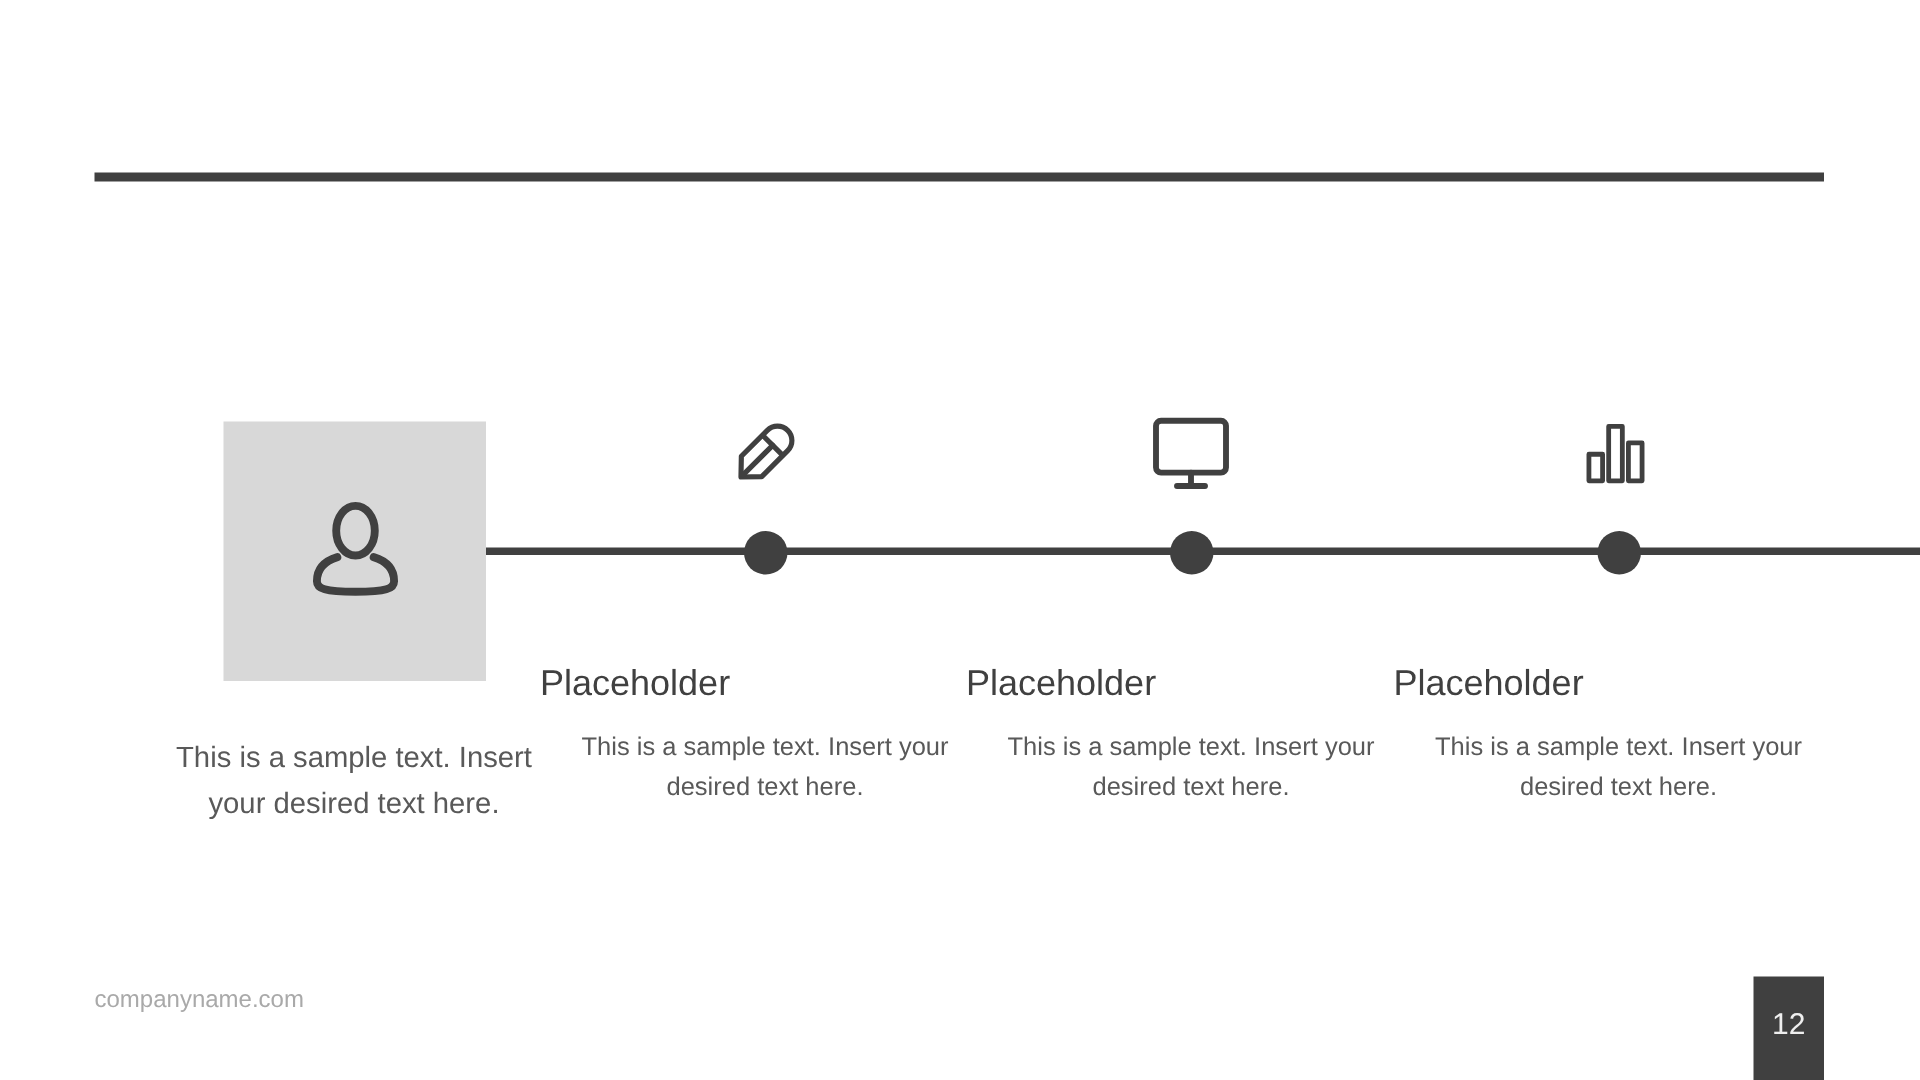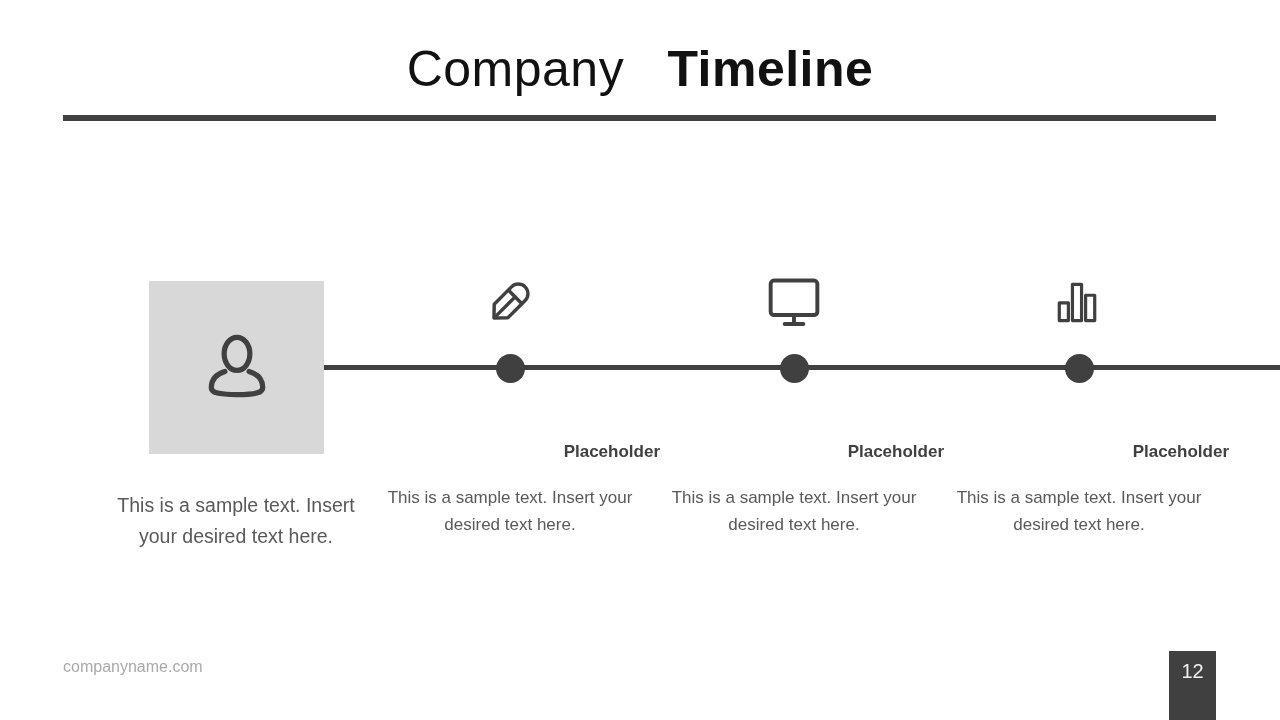--- a/index.html
+++ b/index.html
@@ -44,22 +44,22 @@
   .dot{
     position:absolute;top:354px;width:29px;height:29px;border-radius:50%;
     background:#404040;
   }
   .dot-col2{left:496px;}
   .dot-col3{left:780px;}
   .dot-col4{left:1065px;}
   
   .heading{
     position:absolute;top:442px;width:300px;
-    text-align:right;
-    font-size:17px;font-weight:700;color:#404040;
+    text-align:left;
+    font-size:24px;font-weight:400;color:#404040;
   }
   .head-col2{left:360px;}
   .head-col3{left:644px;}
   .head-col4{left:929px;}
   .body-text{
     position:absolute;top:484px;width:250px;
     text-align:center;
     font-size:17px;line-height:27px;color:#595959;
   }
   .body-col2{left:385px;}
@@ -75,34 +75,29 @@
     position:absolute;left:63px;top:658px;
     font-size:16px;color:#a9a9a9;
   }
   .page-box{
     position:absolute;left:1169px;top:651px;width:47px;height:69px;
     background:#404040;
     text-align:center;
   }
   .page-num{
     display:block;padding-top:9px;
-    font-size:20px;color:#efefef;
+    font-size:20px;color:#efefef;margin-top:12px;
   }
   svg{display:block;}
 </style>
 </head>
 <body>
 
 <div class="slide">
 
-  <div class="title">
-    <span class="t-regular">Company</span>
-    <span class="t-regular">&nbsp;</span>
-    <span class="t-bold">Timeline</span>
-  </div>
   <div class="title-rule"></div>
 
   <div class="timeline-line"></div>
 
   <div class="person-box">
     <span>
       <svg width="84" height="88" viewBox="0 0 32 32" fill="none" stroke="#404040" stroke-width="2" stroke-linecap="round">
         <ellipse cx="16" cy="10.6" rx="4.9" ry="6.3"></ellipse>
         <path d="M11.4,17.3 C8.8,18.1 6.2,19.6 6.2,23.4 C6.2,25.3 8.2,26.1 16,26.1 C23.8,26.1 25.8,25.3 25.8,23.4 C25.8,19.6 23.2,18.1 20.6,17.3"></path>
       </svg>

